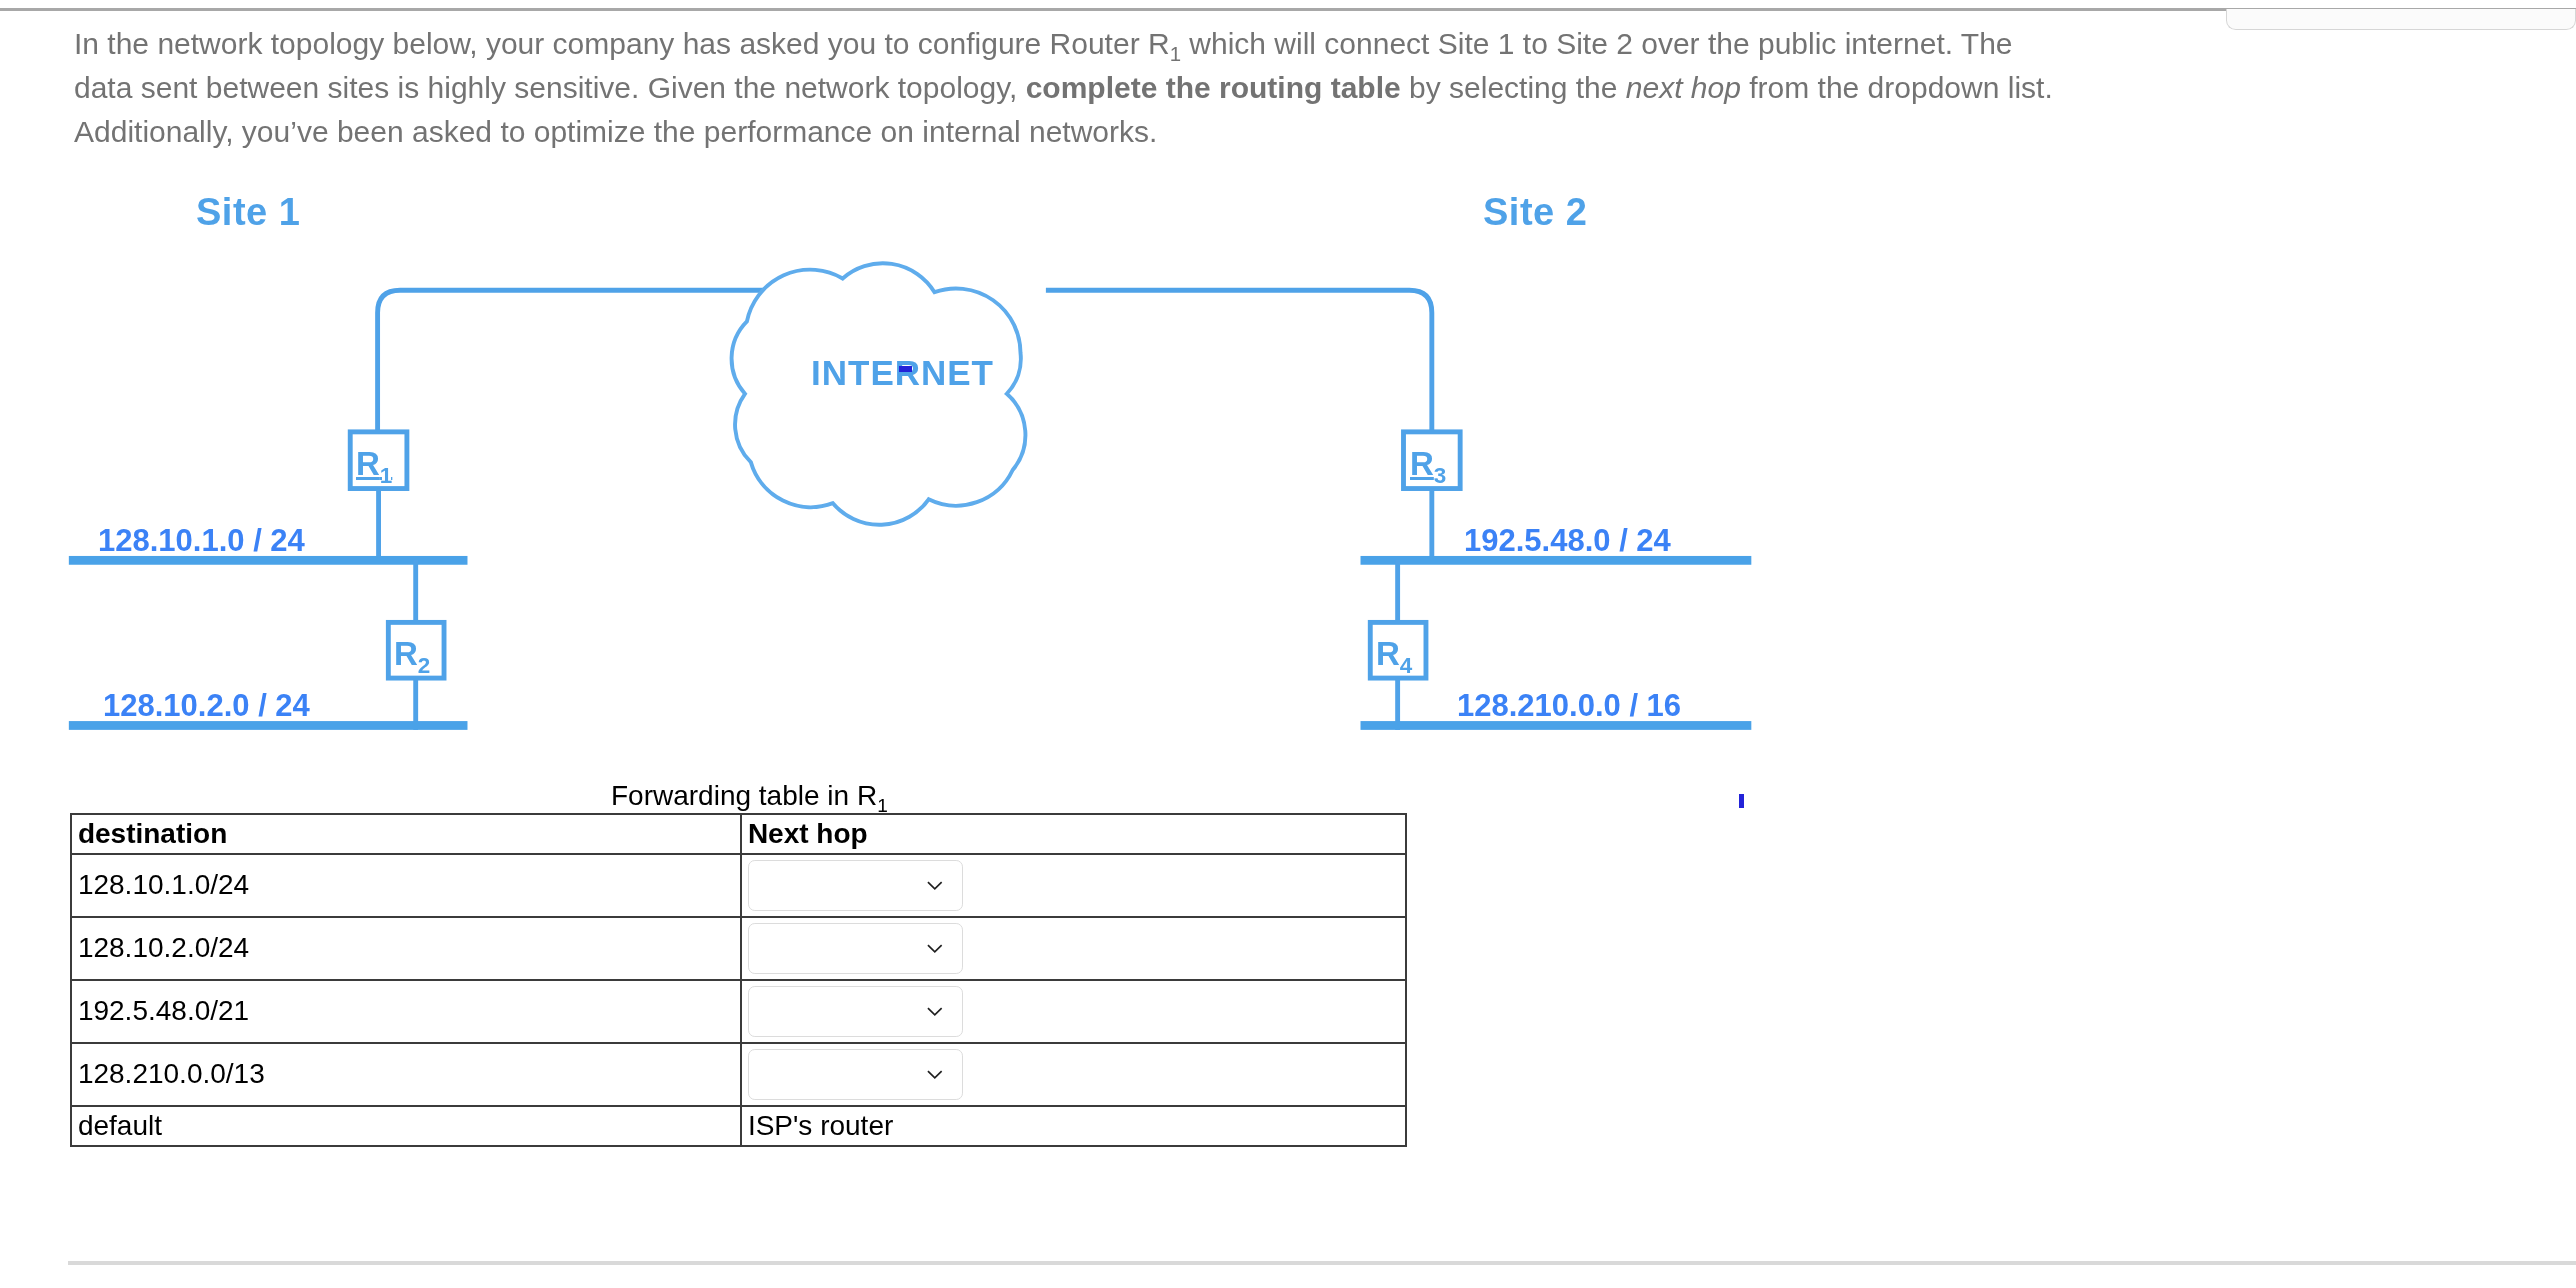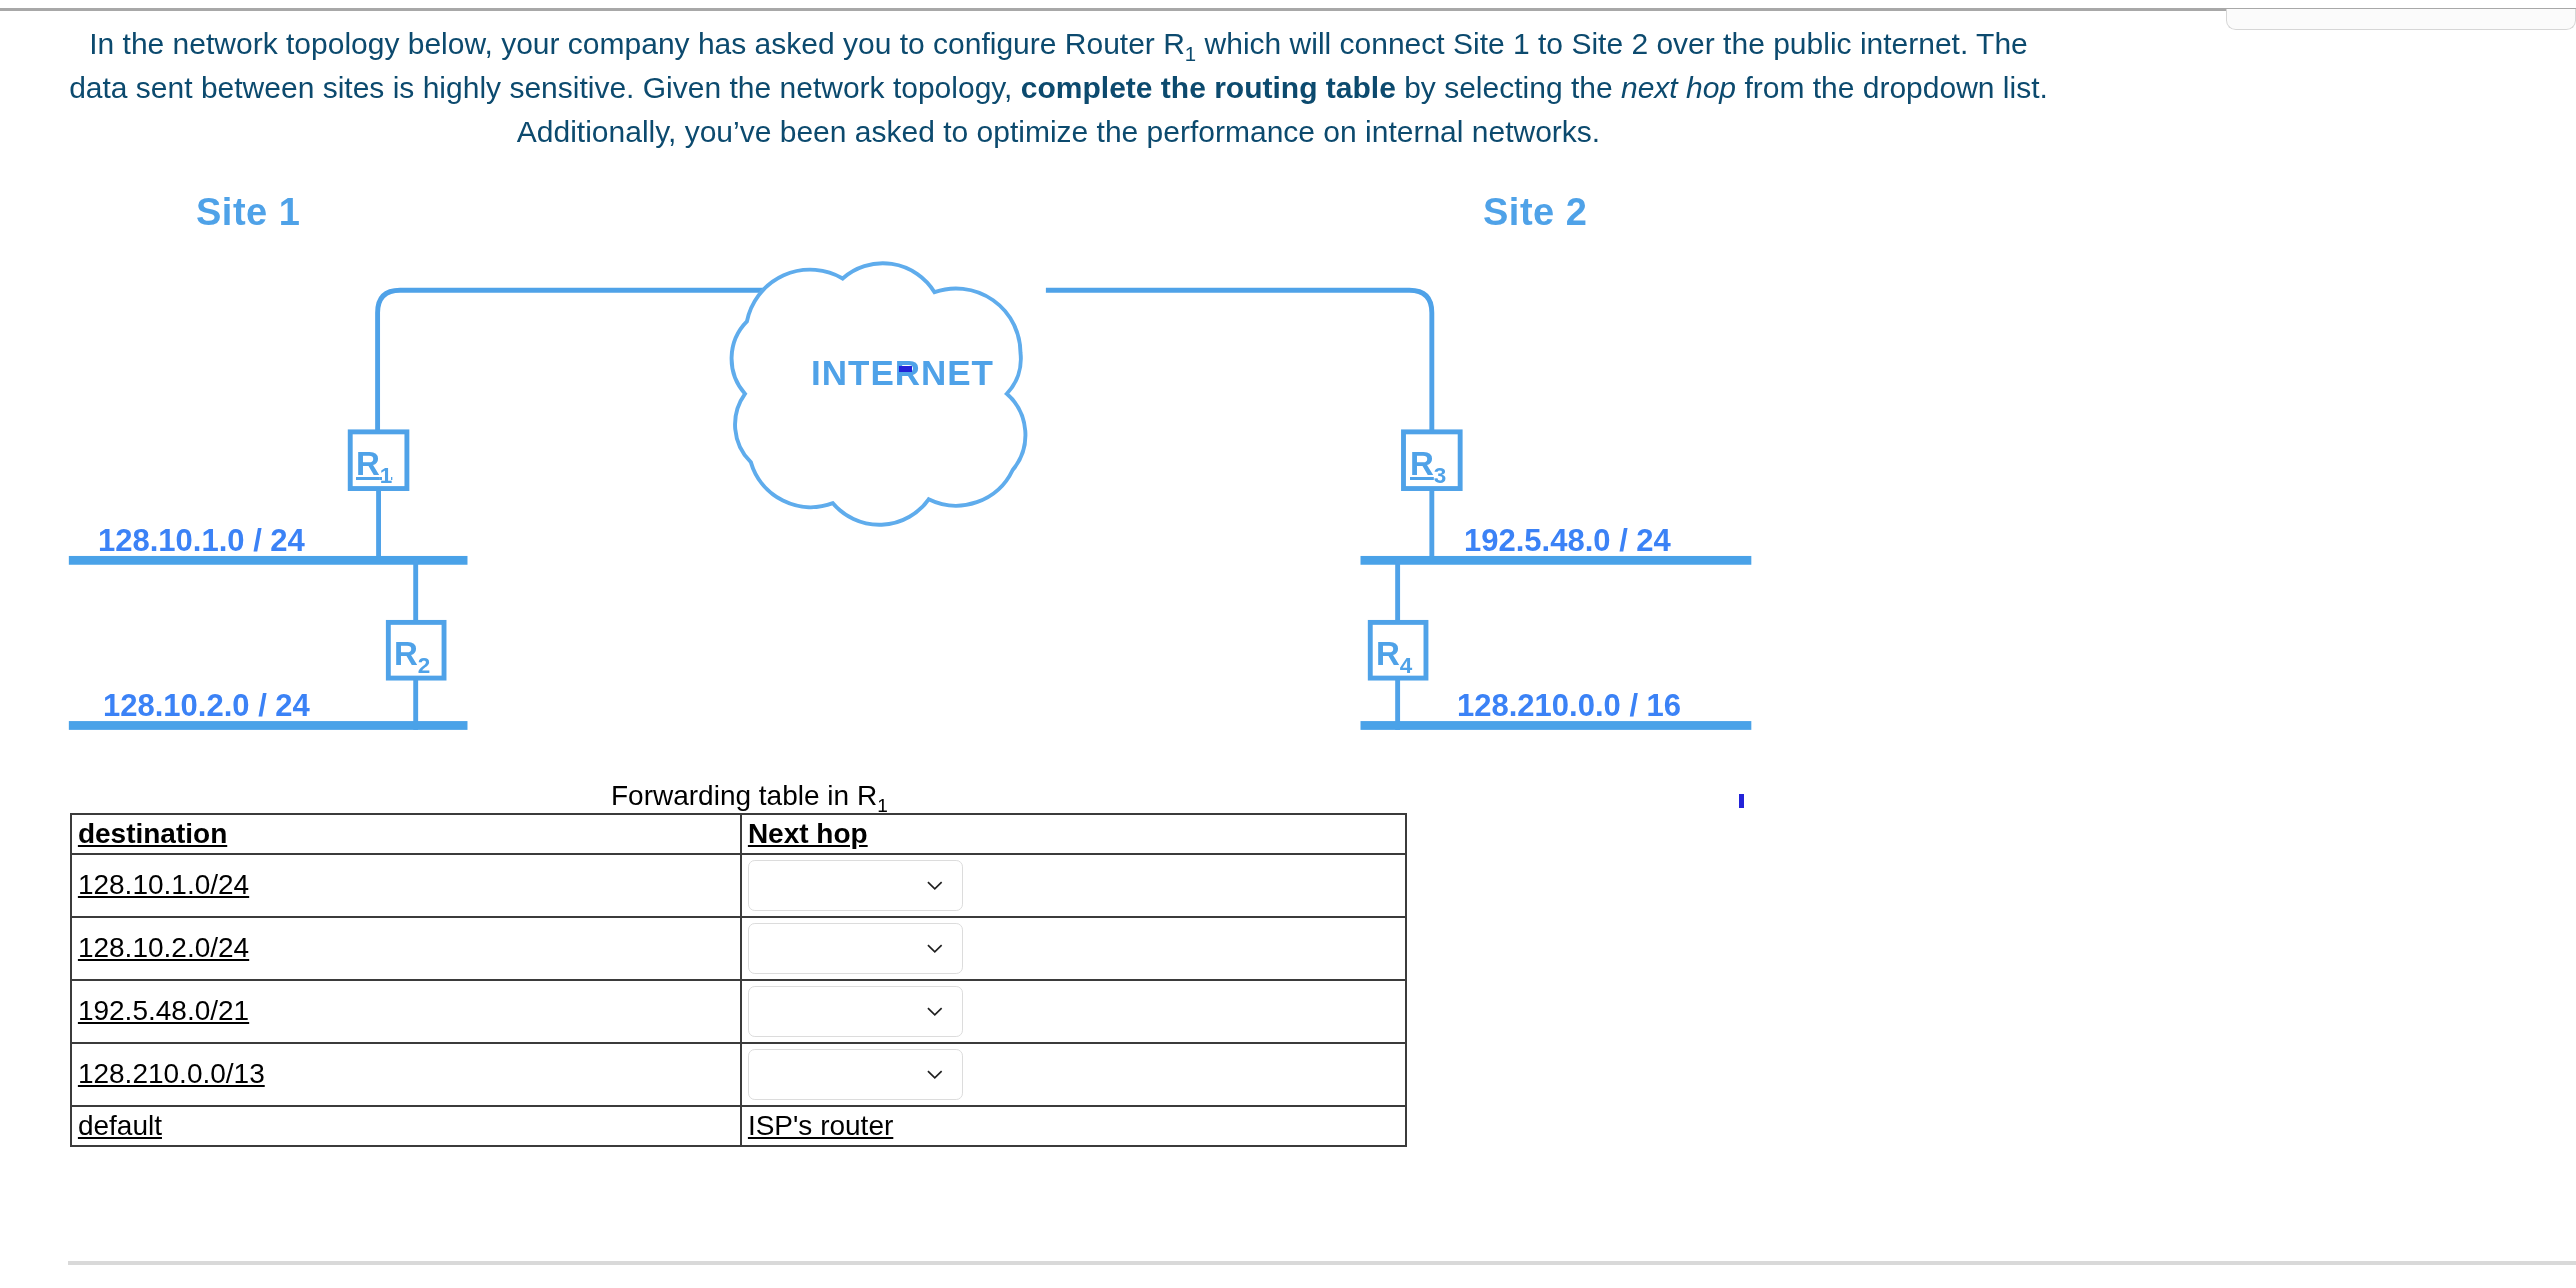--- a/index.html
+++ b/index.html
@@ -31,27 +31,26 @@
     background: #fbfbfb;
     border: 1px solid #d6d6d6;
     border-top: none;
     border-radius: 0 0 9.8px 9.8px;
     box-sizing: border-box;
   }
 
   
   #prompt {
     position: absolute;
-    left: 66px;
+    left: 74px;
     top: 21.5px;
     width: 1985px;
     font-size: 30px;
     line-height: 44px;
-    color: #0c4a6e;
-    text-align: center;
+    color: #737373;
   }
   #prompt .b { font-weight: bold; }
   #prompt .i { font-style: italic; }
   .sub {
     font-size: 0.68em;
     vertical-align: sub;
     line-height: 0;
   }
 
   
@@ -130,21 +129,20 @@
   }
   #fwd-table td, #fwd-table th {
     border: 2px solid #3b3b3b;
     font-size: 28px;
     font-weight: normal;
     text-align: left;
     vertical-align: middle;
     padding: 2.9px 5.9px;
     color: #000000;
     box-sizing: border-box;
-    text-decoration: underline;
   }
   #fwd-table th { font-weight: bold; height: 39px; }
   #fwd-table col.c-dest { width: 670px; }
   #fwd-table col.c-hop  { width: 665px; }
   #fwd-table tr.row-select td { height: 63px; }
   #fwd-table tr.row-plain td  { height: 37px; }
 
   .hop-select {
     width: 215px;
     height: 51px;

